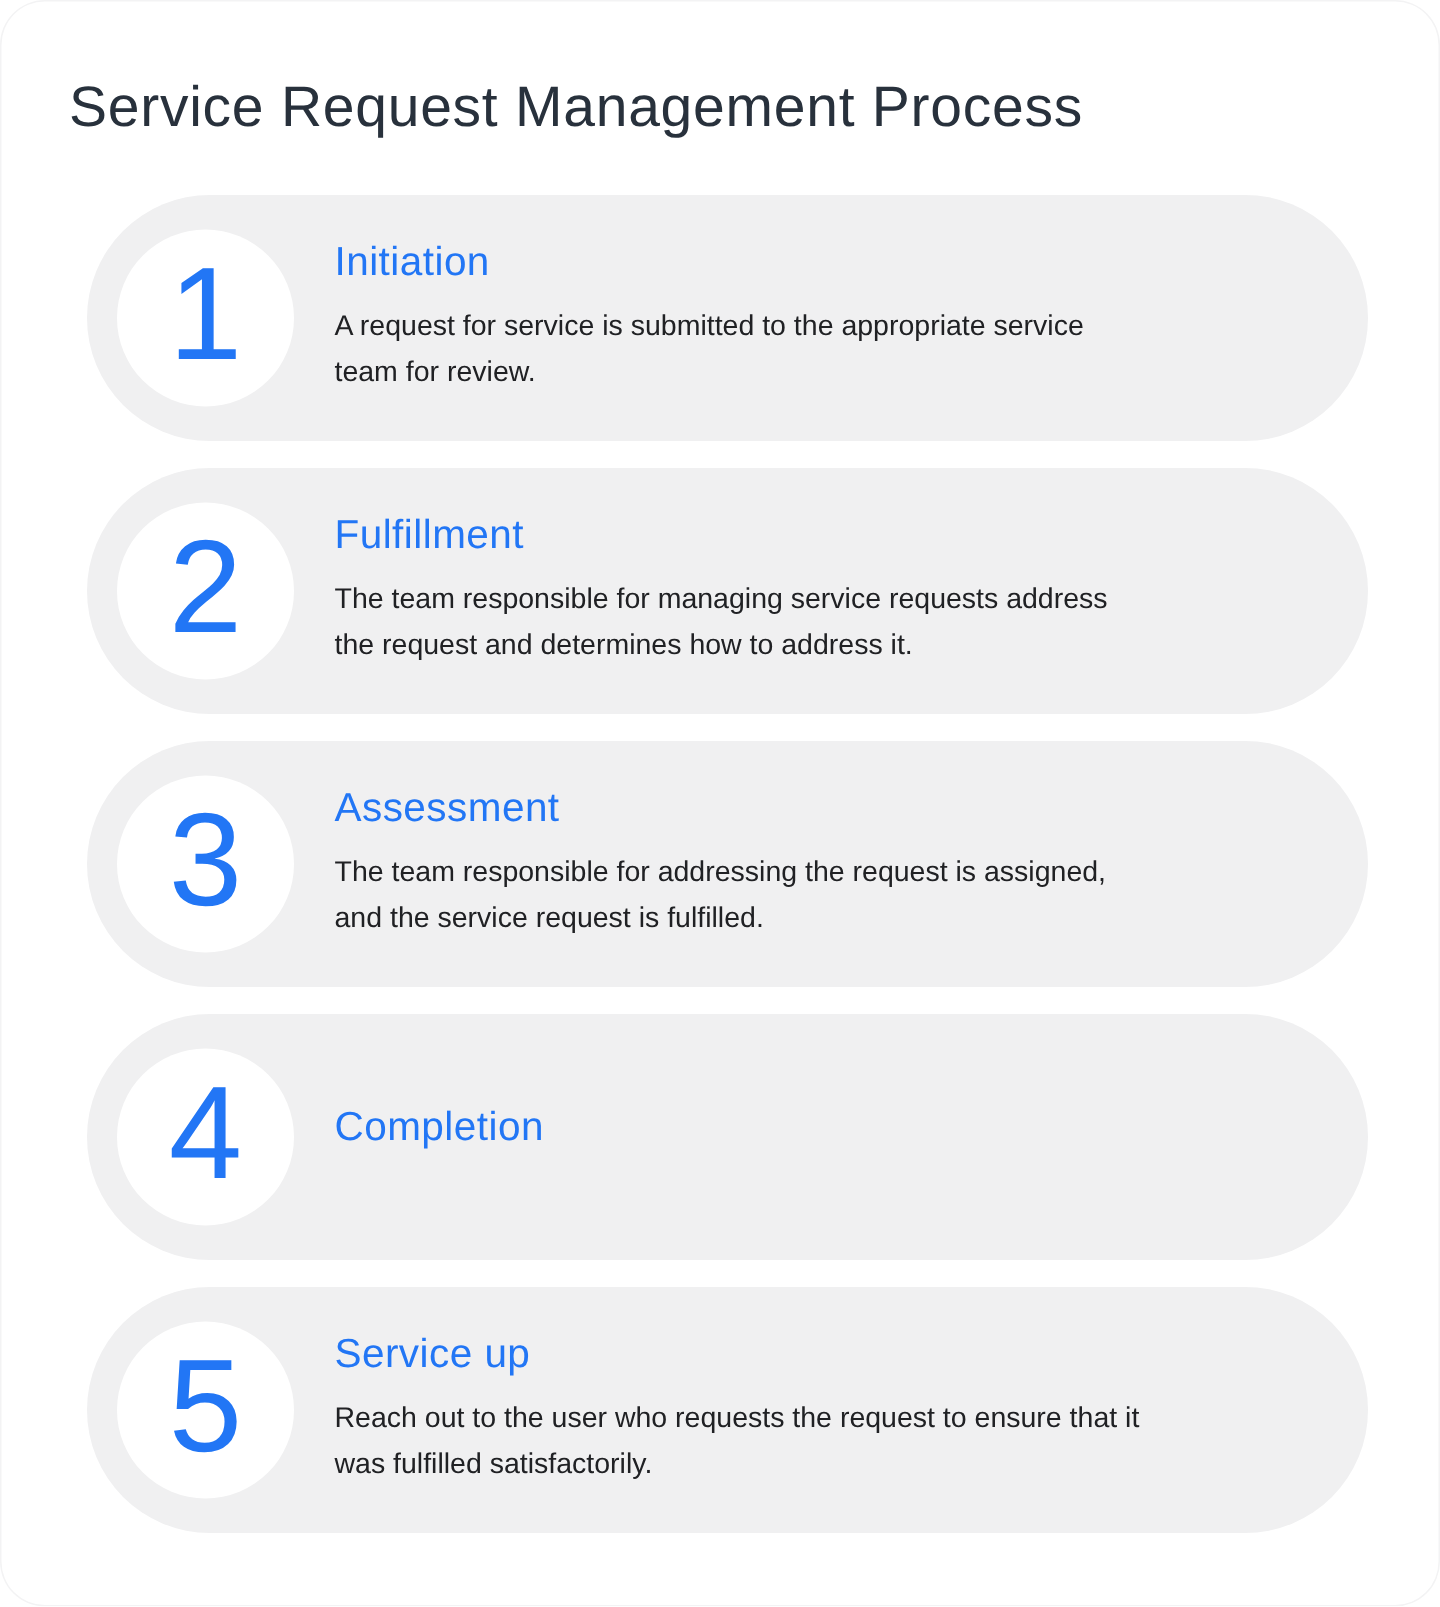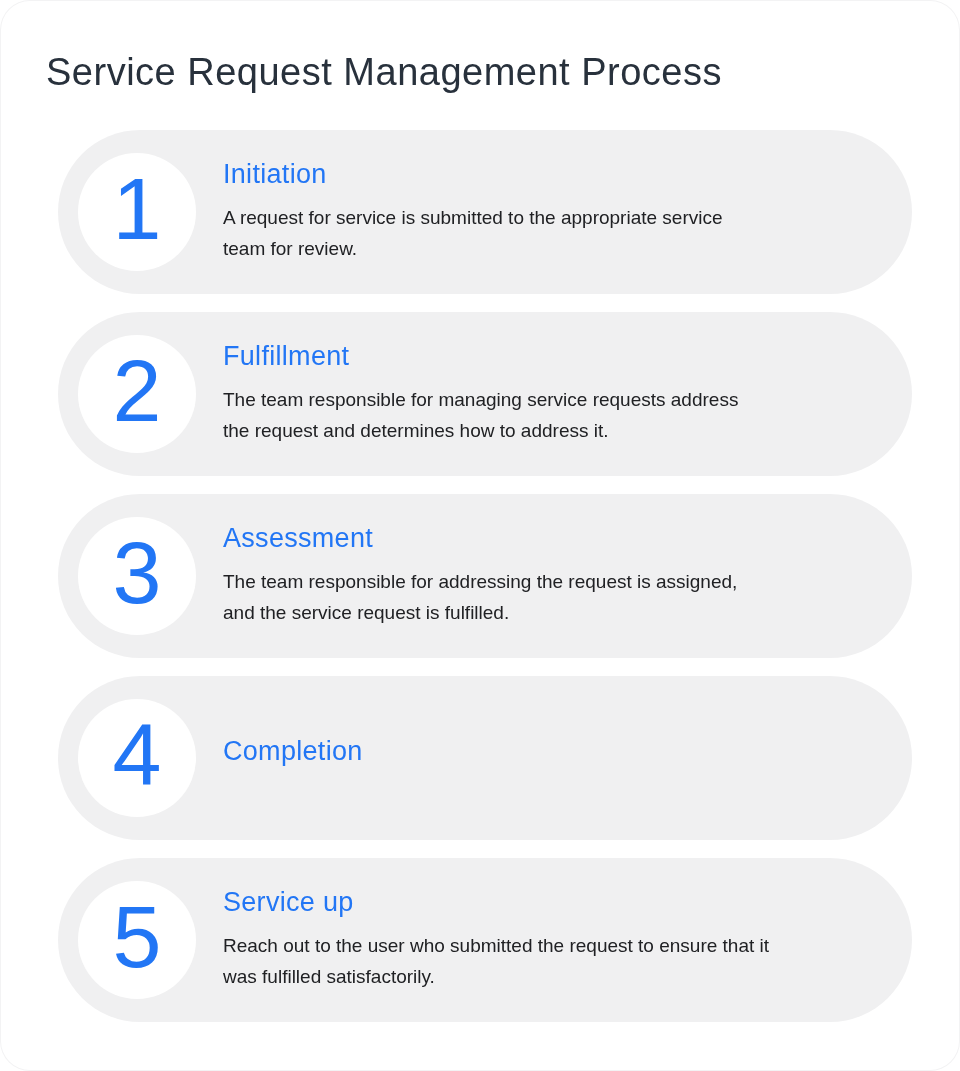--- a/index.html
+++ b/index.html
@@ -134,19 +134,19 @@
         <div class="step-title">Completion</div>
       </div>
     </div>
 
     <div class="step-card">
       <div class="step-circle">
         <span class="step-number">5</span>
       </div>
       <div class="step-text">
         <div class="step-title">Service up</div>
-        <div class="step-description">Reach out to the user who submitted the request to ensure that it
+        <div class="step-description">Reach out to the user who requests the request to ensure that it
 was fulfilled satisfactorily.</div>
       </div>
     </div>
 
   </div>
 </div>
 
 </body></html>

